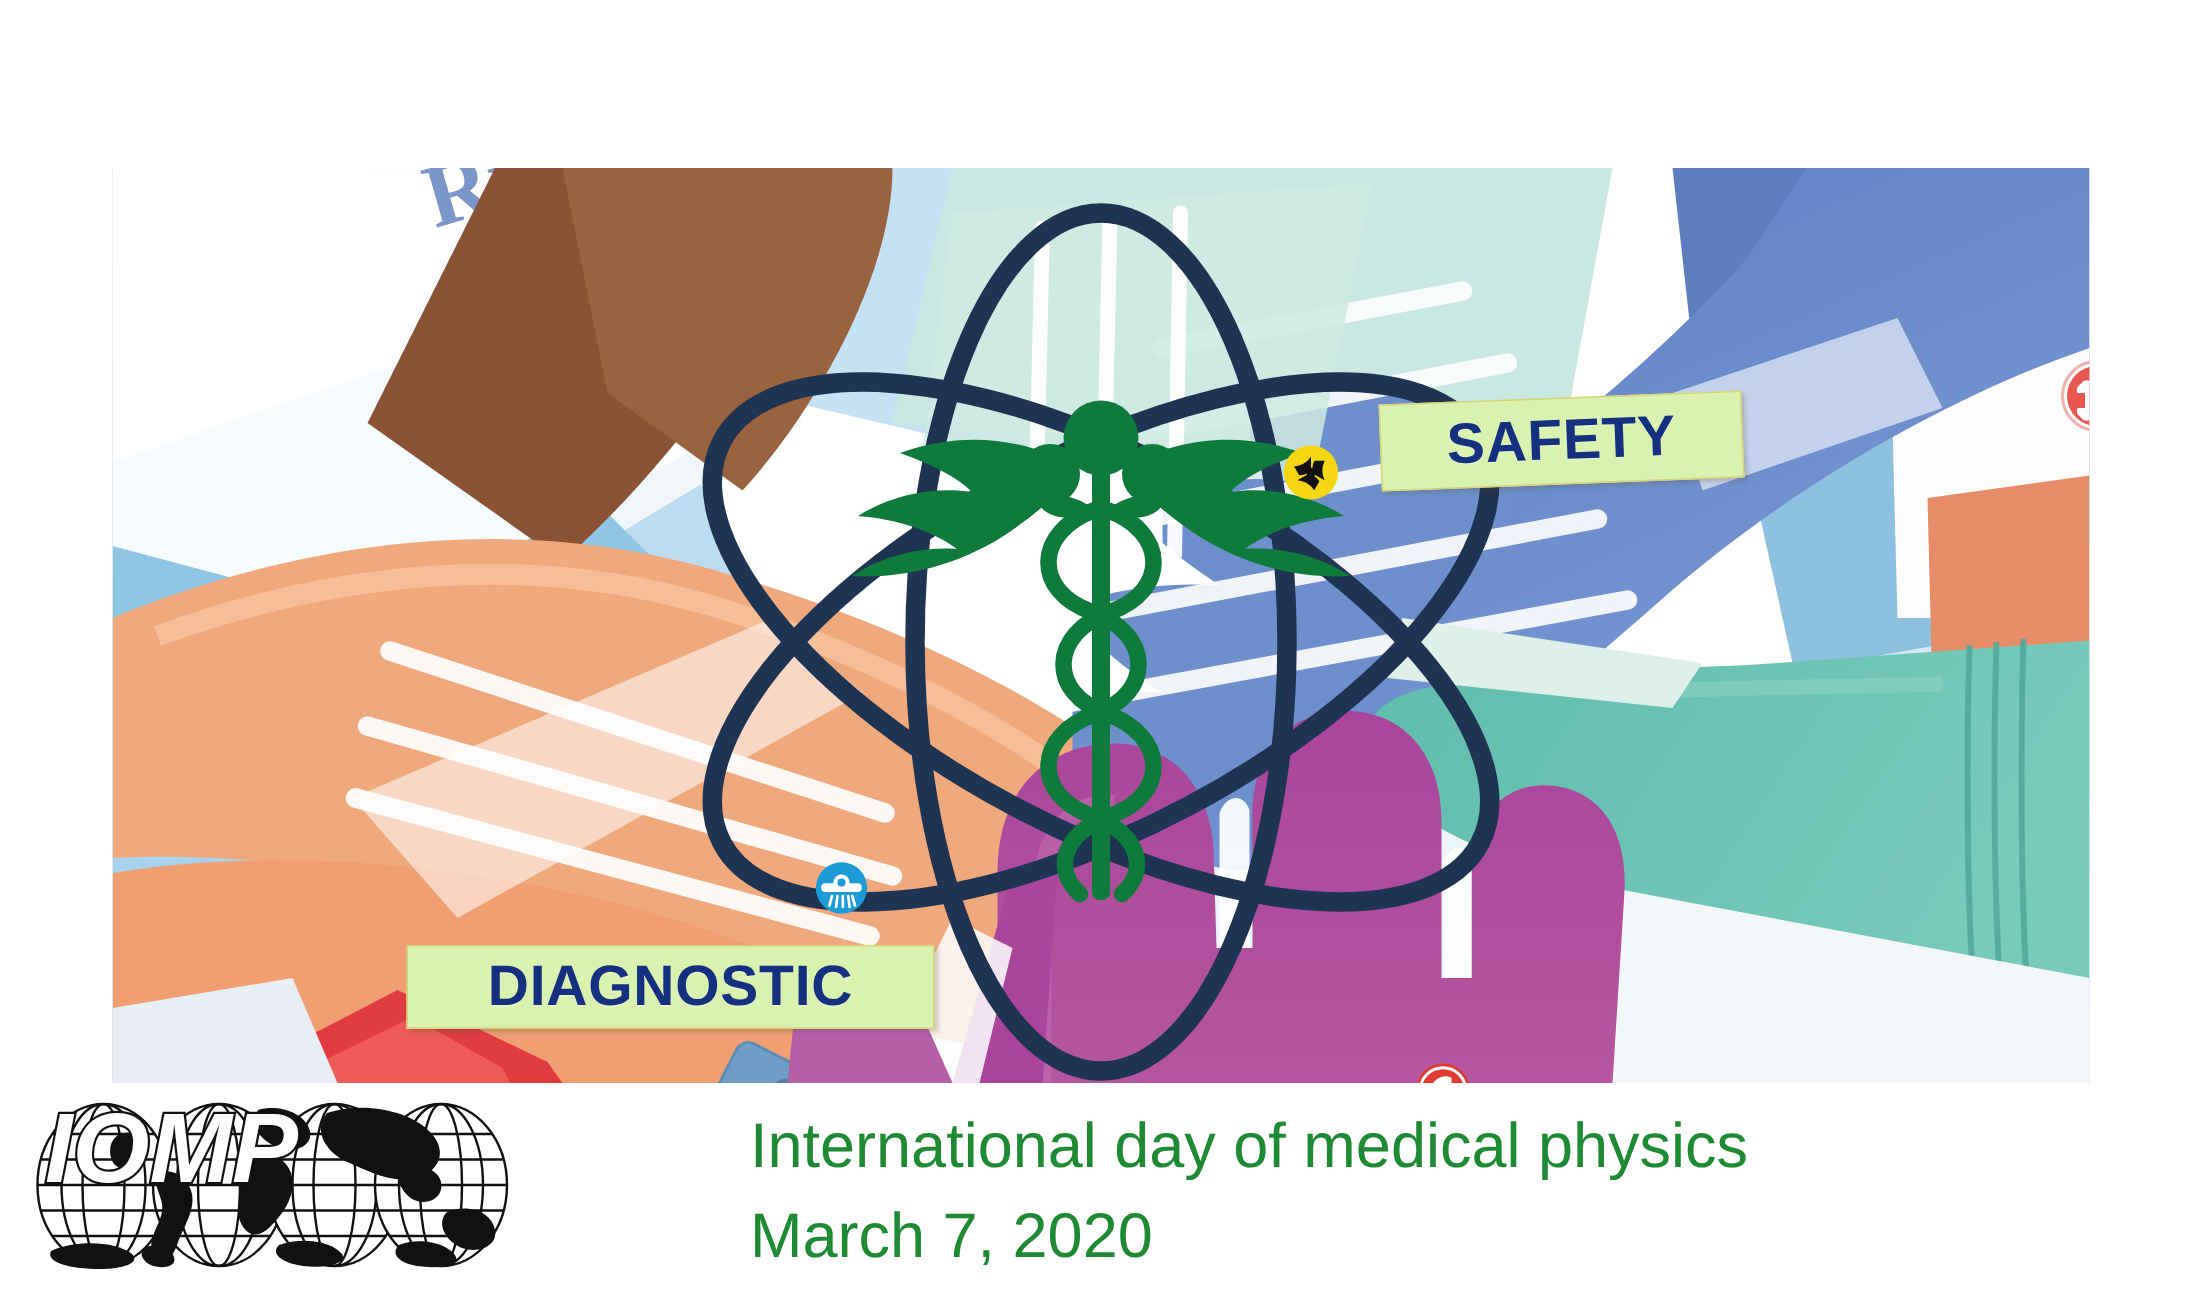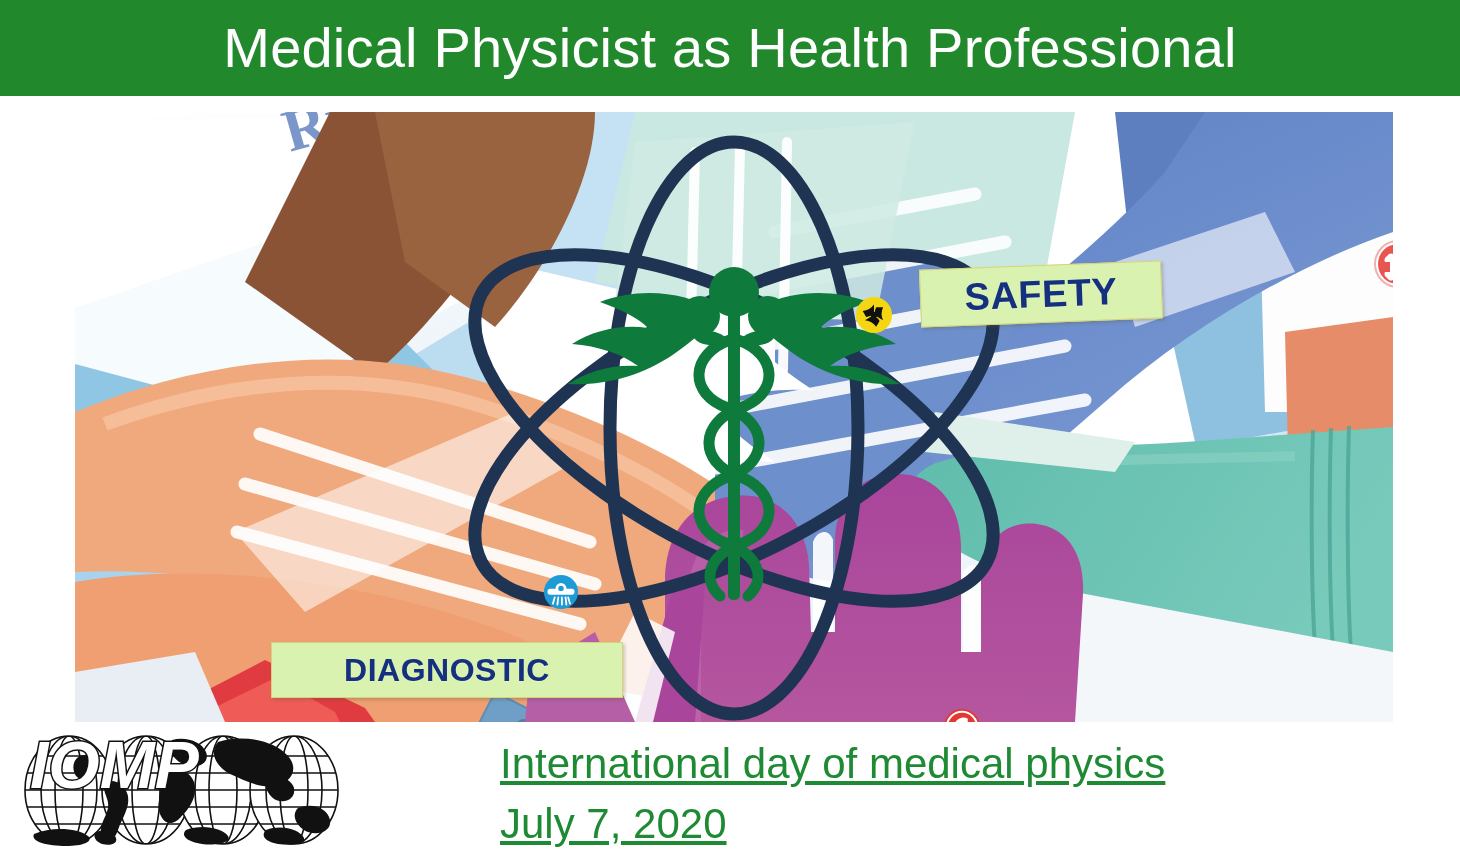--- a/index.html
+++ b/index.html
@@ -72,22 +72,21 @@
   }
   #label-safety {
     left: 845px; top: 153px;
     width: 240px; height: 56px;
     font-size: 38px;
     transform: rotate(-2.2deg);
   }
   #label-diagnostic {
     left: 196px; top: 518px;
     width: 350px; height: 54px;
-    font-size: 32px;
-    margin-top: 12px;
+    font-size: 38px;
   }
   #label-therapy {
     left: 872px; top: 533px;
     width: 238px; height: 52px;
     font-size: 38px;
   }
 
   
   .mini-icon {
     position: absolute;
@@ -109,32 +108,28 @@
   }
   #footer-text {
     position: absolute;
     left: 500px;
     top: 734px;
     width: 900px;
     color: #1E8A33;
     font-size: 42px;
     line-height: 1.42;
     font-family: "Liberation Sans", sans-serif;
-    text-decoration: underline;
   }
   #footer-line1, #footer-line2 { display: block; white-space: nowrap; }
 </style>
 </head>
 <body>
 
 <div id="slide">
 
-  <div id="title-banner">
-    <div id="title-text">Medical Physicist as Health Professional</div>
-  </div>
 
   <div id="illustration">
     <svg width="1318" height="610" viewBox="0 0 1318 610">
       <defs>
         <clipPath id="frameClip">
             <rect x="0" y="0" width="1318" height="610"></rect>
           </clipPath>
         <linearGradient id="paperG" x1="0" y1="0" x2="0.4" y2="1">
           <stop offset="0" stop-color="#ffffff"></stop>
             <stop offset="1" stop-color="#eef4fa"></stop>
@@ -456,16 +451,16 @@
         <path d="M164 104 C180 98 200 102 206 110 C210 116 196 120 180 118 C166 116 158 110 164 104 Z"></path>
         <path d="M244 104 C260 98 278 104 282 112 C284 118 270 120 256 118 C244 116 238 110 244 104 Z"></path>
       </g>
 
       <text x="8" y="62" font-family="Liberation Sans, sans-serif" font-size="66" font-weight="bold" font-style="italic" fill="#ffffff" stroke="#111111" stroke-width="3" paint-order="stroke">IOMP</text>
     </svg>
   </div>
 
   <div id="footer-text">
     <span id="footer-line1">International day of medical physics</span>
-    <span id="footer-line2">July 7, 2020</span>
+    <span id="footer-line2">March 7, 2020</span>
   </div>
 
 </div>
 
 </body></html>

